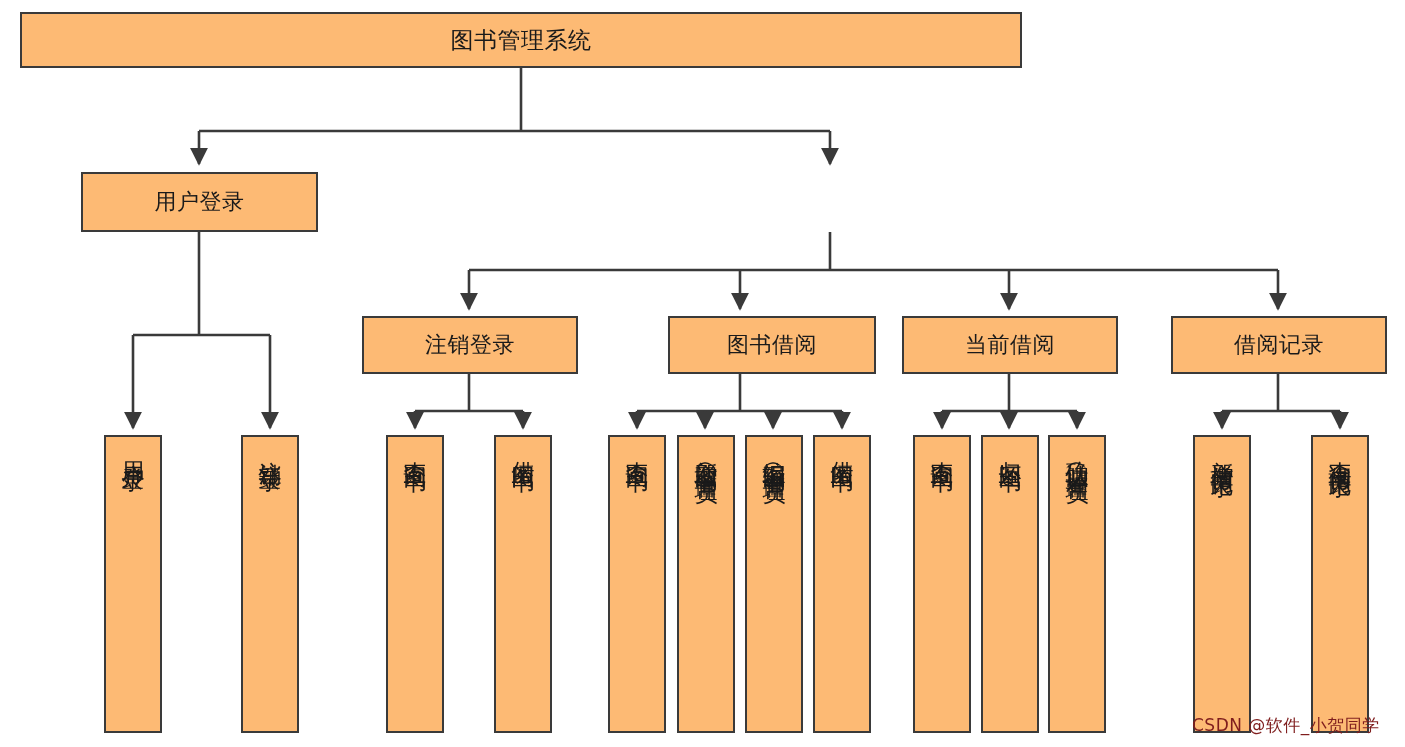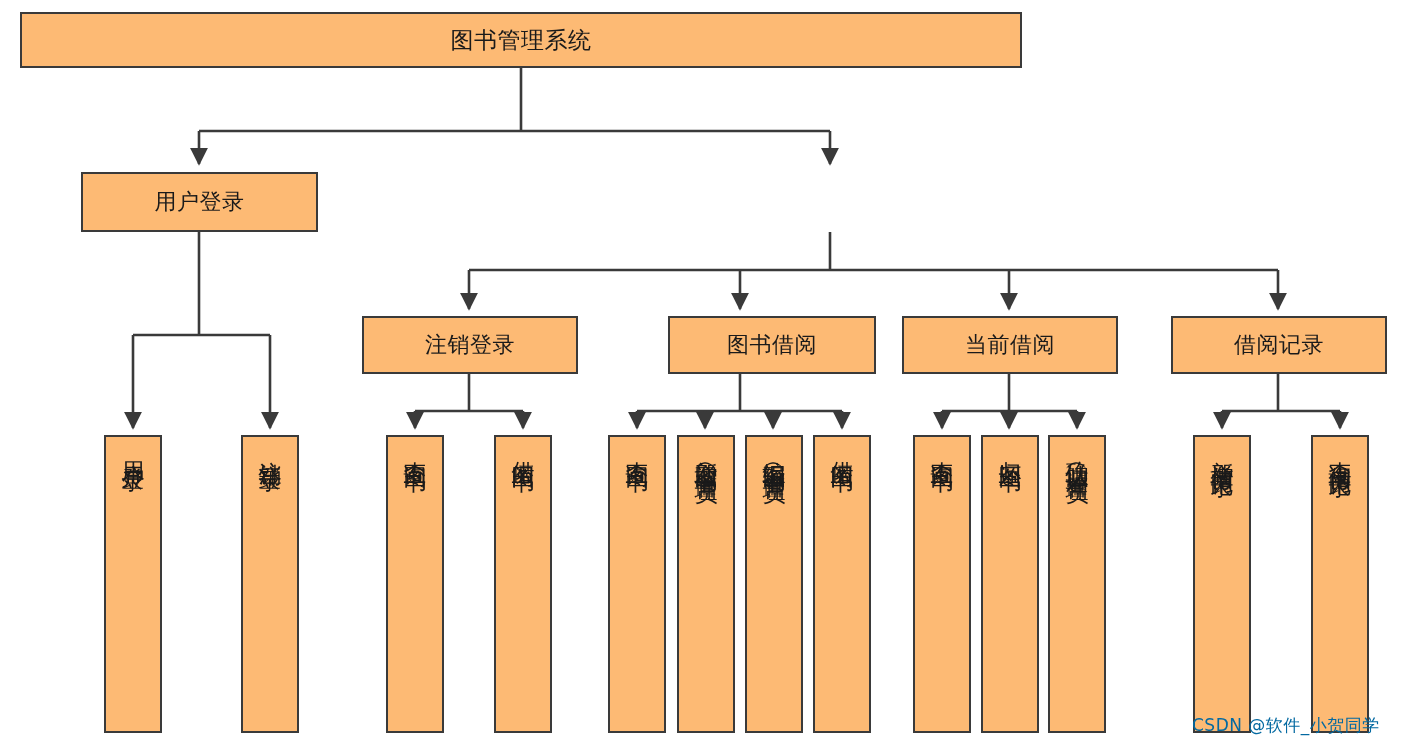--- a/index.html
+++ b/index.html
@@ -59,21 +59,21 @@
   .node.vert .label {
     writing-mode: vertical-rl;
     text-orientation: upright;
     font-size: 23px;
     line-height: 1.0;
     letter-spacing: 3px;
   }
   .watermark {
     position: absolute;
     font-size: 17px;
-    color: #0369a1;
+    color: #7f1d1d;
     white-space: nowrap;
     letter-spacing: 0.5px;
   }
 </style>
 </head>
 <body>
 
 <div id="canvas">
 
   <svg class="edges" viewBox="0 0 1405 747" xmlns="http://www.w3.org/2000/svg">

